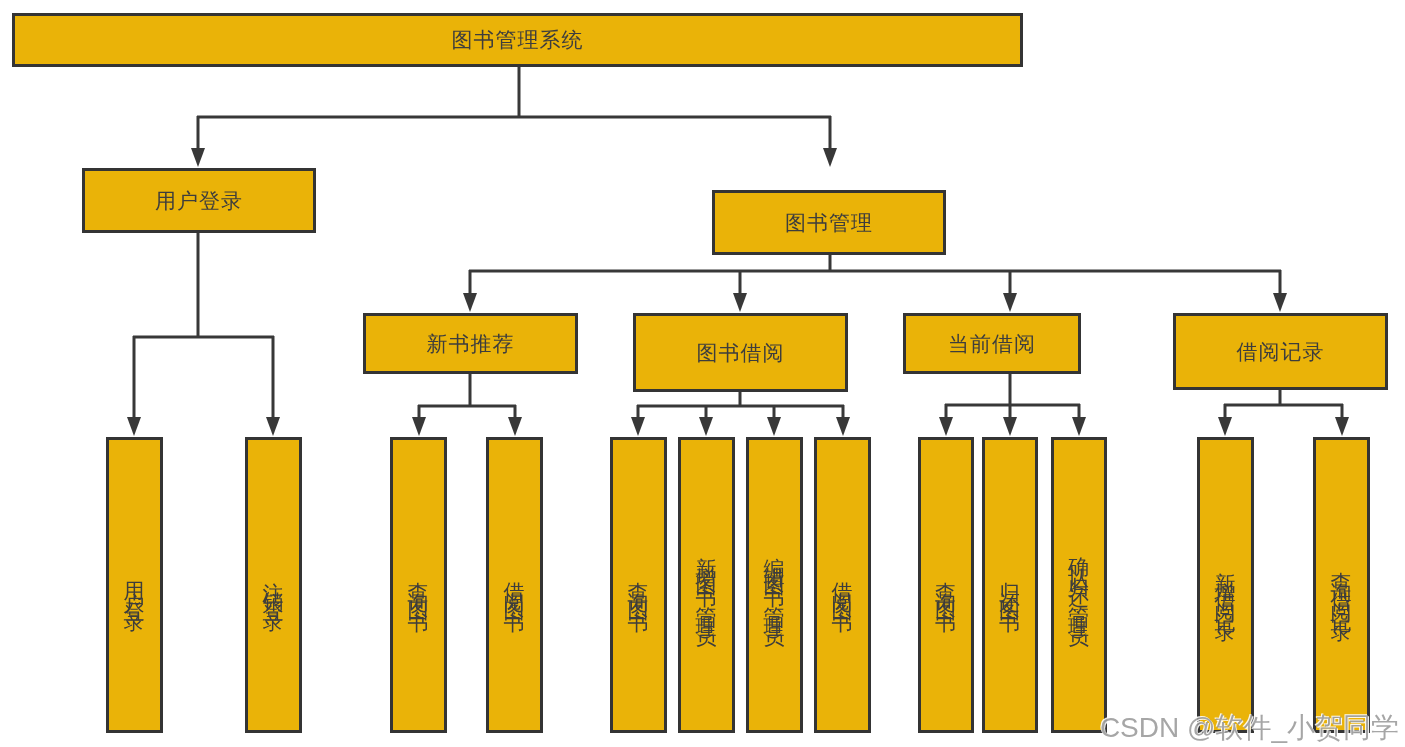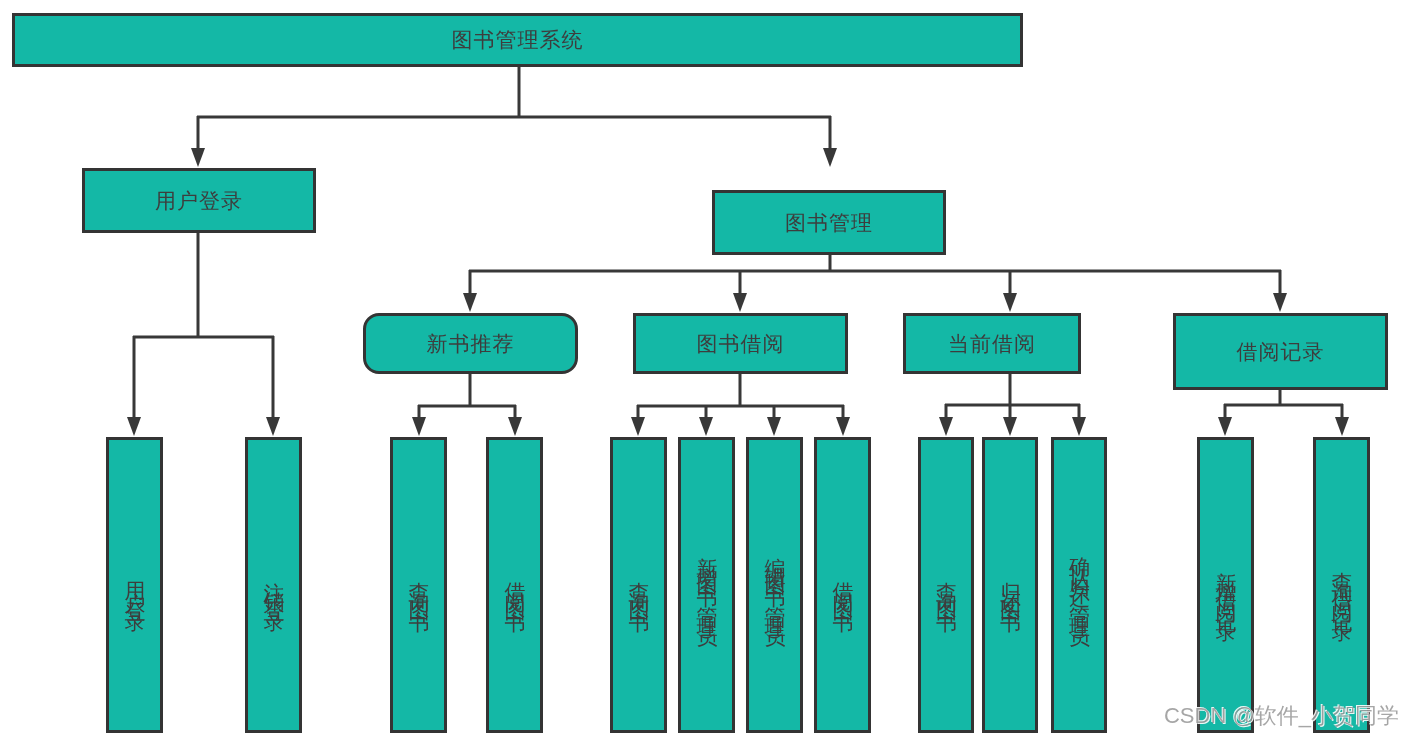--- a/index.html
+++ b/index.html
@@ -19,45 +19,44 @@
     position: absolute;
     left: 0;
     top: 0;
     width: 1405px;
     height: 747px;
   }
   .node {
     position: absolute;
     box-sizing: border-box;
     border: 3px solid #343434;
-    background: #14b8a6;
+    background: #eab308;
     color: #3d3d3d;
     display: flex;
     align-items: center;
     justify-content: center;
     text-align: right;
-    font-family: Liberation Serif, serif;
   }
   .hnode {
     font-size: 21px;
     letter-spacing: 1px;
     white-space: nowrap;
   }
   .vnode {
     writing-mode: vertical-rl;
     font-size: 21px;
     letter-spacing: 10px;
     overflow: hidden;
     line-height: 1;
   }
   .watermark {
     position: absolute;
     right: 6px;
-    bottom: 16px;
-    font-size: 22px;
+    bottom: 0;
+    font-size: 28px;
     color: rgba(150, 150, 150, 0.85);
     text-shadow: 1px 1px 0 rgba(255,255,255,0.9), -1px -1px 0 rgba(255,255,255,0.9);
     white-space: nowrap;
     pointer-events: none;
   }
 </style>
 </head>
 <body>
 
 <div class="canvas">
@@ -100,22 +99,22 @@
       <polygon points="1218,417 1232,417 1225,436"></polygon>
       <polygon points="1335,417 1349,417 1342,436"></polygon>
     </g>
   </svg>
 
   <div class="node hnode" style="left:12px; top:13px; width:1011px; height:54px;">图书管理系统</div>
 
   <div class="node hnode" style="left:82px; top:168px; width:234px; height:65px;">用户登录</div>
   <div class="node hnode" style="left:712px; top:168px; width:234px; height:65px;margin-top:22px;">图书管理</div>
 
-  <div class="node hnode" style="left:363px; top:313px; width:215px; height:61px;border-radius:16px;">新书推荐</div>
-  <div class="node hnode" style="left:633px; top:313px; width:215px; height:61px;">图书借阅</div>
+  <div class="node hnode" style="left:363px; top:313px; width:215px; height:61px;">新书推荐</div>
+  <div class="node hnode" style="left:633px; top:313px; width:215px; height:79px;">图书借阅</div>
   <div class="node hnode" style="left:903px; top:313px; width:178px; height:61px;">当前借阅</div>
   <div class="node hnode" style="left:1173px; top:313px; width:215px; height:77px;">借阅记录</div>
 
   <div class="node vnode" style="left:106px; top:437px; width:57px; height:296px;">用户登录</div>
   <div class="node vnode" style="left:245px; top:437px; width:57px; height:296px;">注销登录</div>
 
   <div class="node vnode" style="left:390px; top:437px; width:57px; height:296px;">查询图书</div>
   <div class="node vnode" style="left:486px; top:437px; width:57px; height:296px;">借阅图书</div>
 
   <div class="node vnode" style="left:610px; top:437px; width:57px; height:296px;">查询图书</div>

